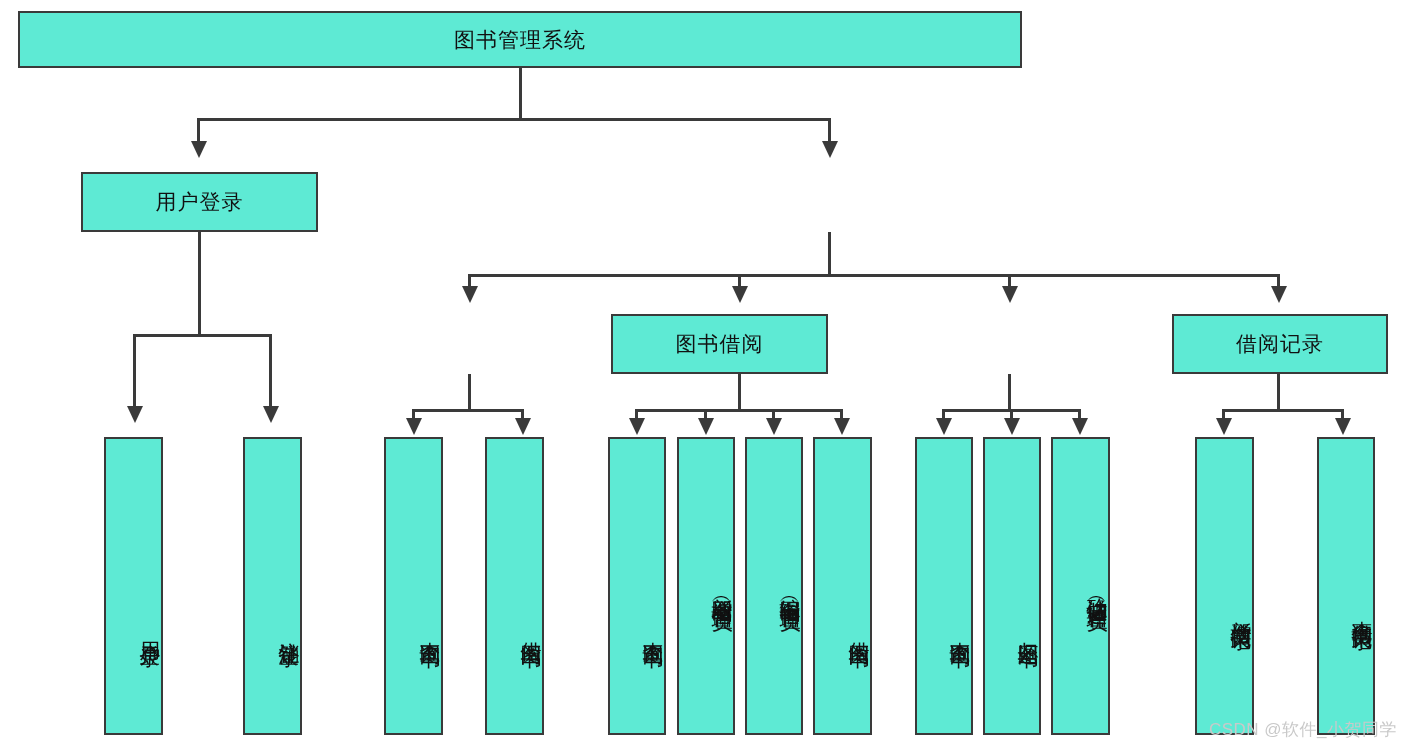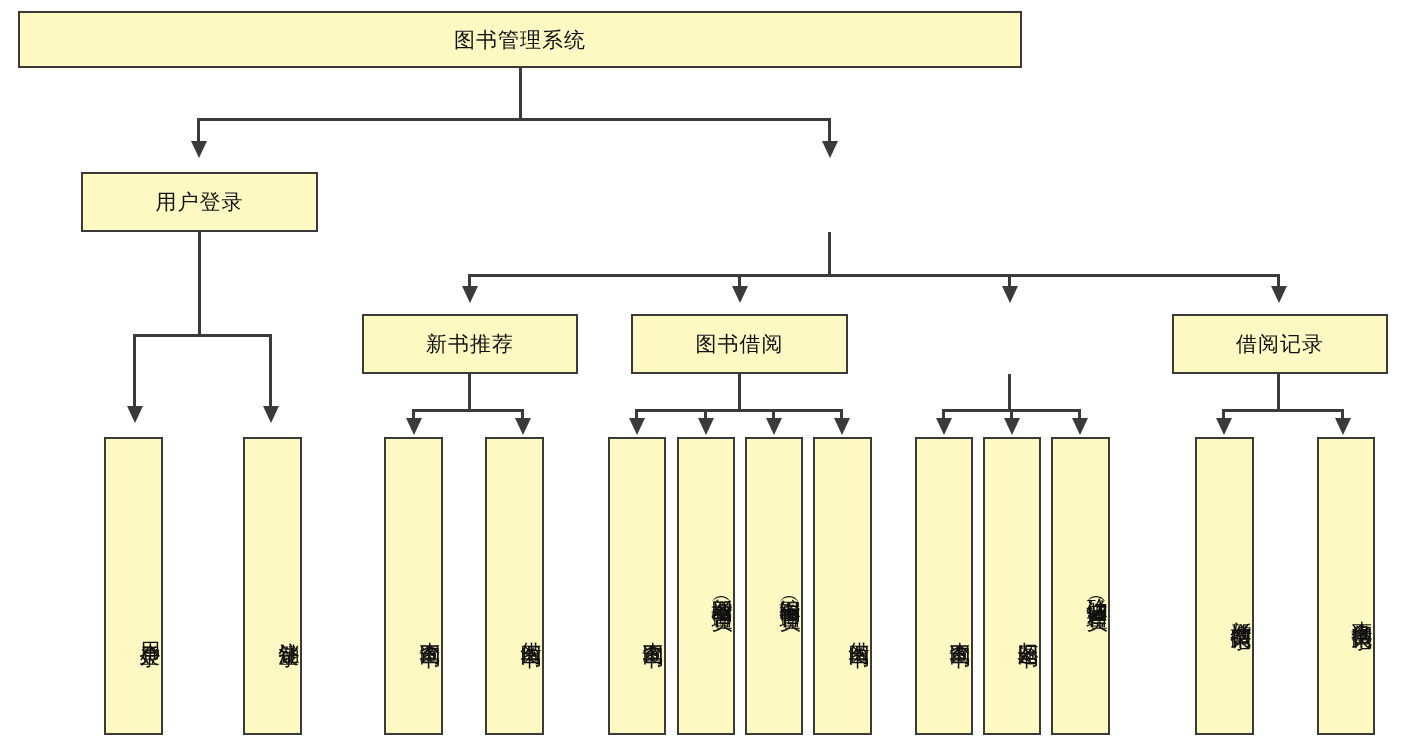--- a/index.html
+++ b/index.html
@@ -14,21 +14,21 @@
     position: relative;
     width: 1405px;
     height: 747px;
     background: #ffffff;
     overflow: hidden;
   }
   .node {
     position: absolute;
     box-sizing: border-box;
     border: 2.5px solid #3a3a3a;
-    background: #fef9c3;
+    background: #5eead4;
     display: flex;
     align-items: center;
     justify-content: center;
     color: #111111;
   }
   .node.horiz {
     font-size: 21px;
     letter-spacing: 1px;
   }
   .node.vert {
@@ -99,24 +99,21 @@
   <div class="edge h" style="left:468px; top:274px; width:812px; height:3px;"></div>
   <div class="edge v" style="left:468px; top:274px; width:3px; height:15px;"></div>
   <div class="arrow" style="left:461.5px; top:286px;"></div>
   <div class="edge v" style="left:738px; top:274px; width:3px; height:15px;"></div>
   <div class="arrow" style="left:731.5px; top:286px;"></div>
   <div class="edge v" style="left:1008px; top:274px; width:3px; height:15px;"></div>
   <div class="arrow" style="left:1001.5px; top:286px;"></div>
   <div class="edge v" style="left:1277px; top:274px; width:3px; height:15px;"></div>
   <div class="arrow" style="left:1270.5px; top:286px;"></div>
 
-  <div class="node horiz" style="left:362px; top:314px; width:216px; height:60px;">
-    <span>新书推荐</span>
-  </div>
-  <div class="node horiz" style="left:631px; top:314px; width:217px; height:60px;">
+  <div class="node horiz" style="left:611px; top:314px; width:217px; height:60px;">
     <span>图书借阅</span>
   </div>
   <div class="node horiz" style="left:1172px; top:314px; width:216px; height:60px;">
     <span>借阅记录</span>
   </div>
 
   <div class="edge v" style="left:468px; top:374px; width:3px; height:38px;"></div>
   <div class="edge h" style="left:412px; top:409px; width:112px; height:3px;"></div>
   <div class="edge v" style="left:412px; top:409px; width:3px; height:12px;"></div>
   <div class="arrow" style="left:405.5px; top:418px;"></div>
@@ -187,14 +184,15 @@
     <span>确认归还（管理员）</span>
   </div>
 
   <div class="node vert" style="left:1195px; top:437px; width:59px; height:298px; padding-top:48px;">
     <span>新增借阅记录</span>
   </div>
   <div class="node vert" style="left:1317px; top:437px; width:58px; height:298px; padding-top:48px;">
     <span>查询借阅记录</span>
   </div>
 
+  <div id="watermark">CSDN @软件_小贺同学</div>
 
 </div>
 
 </body></html>

